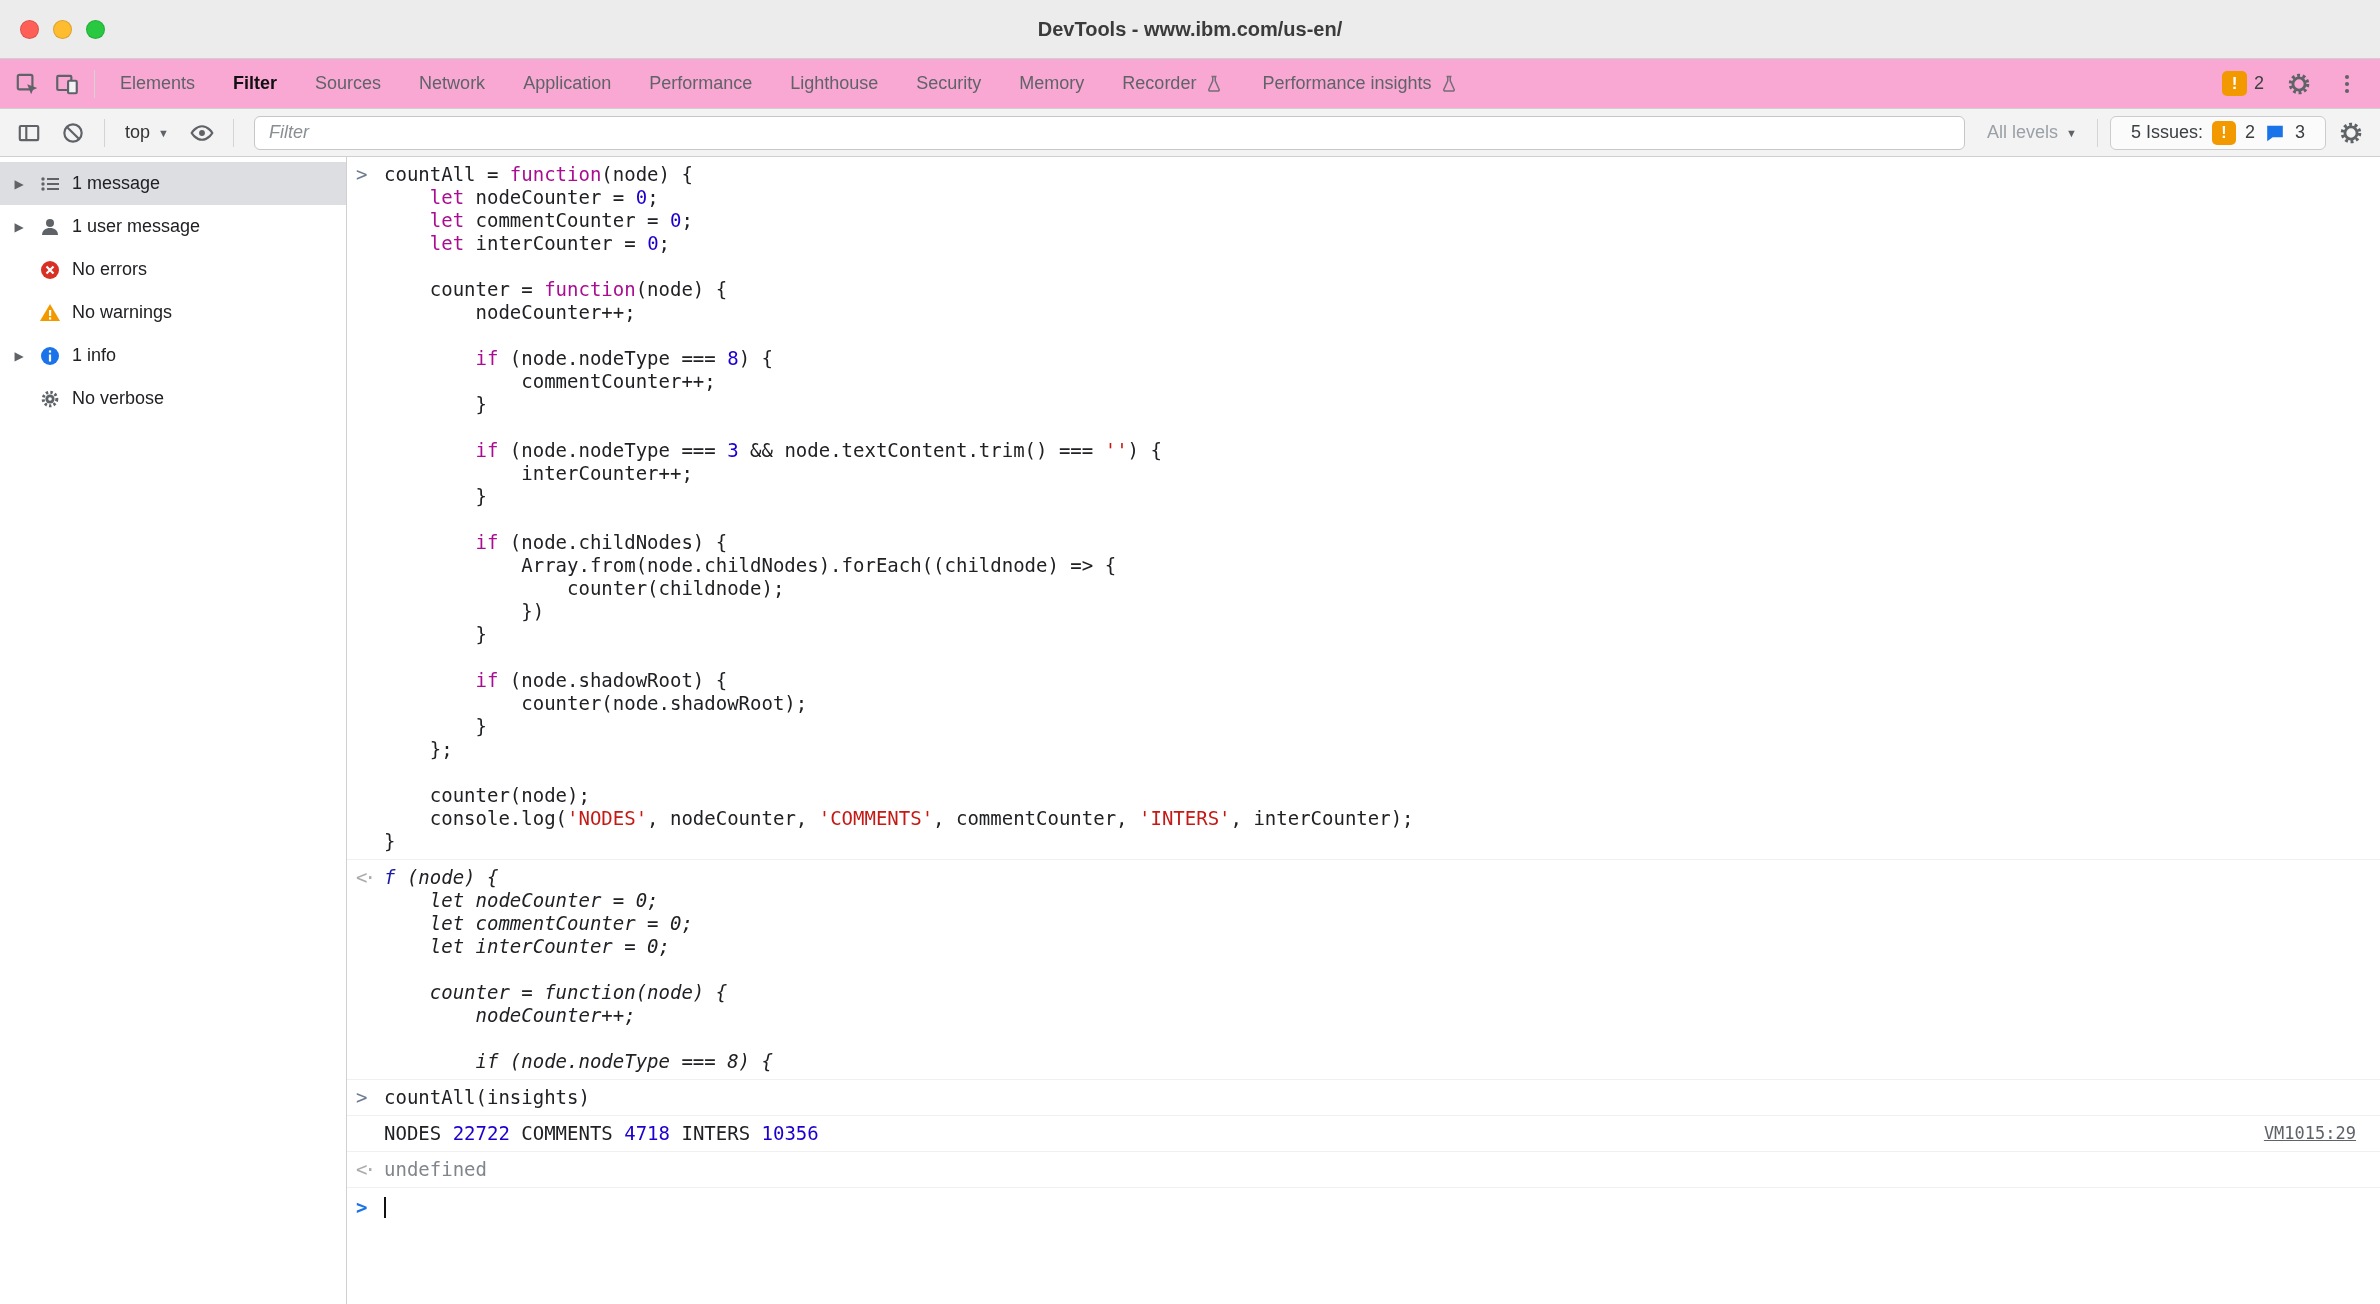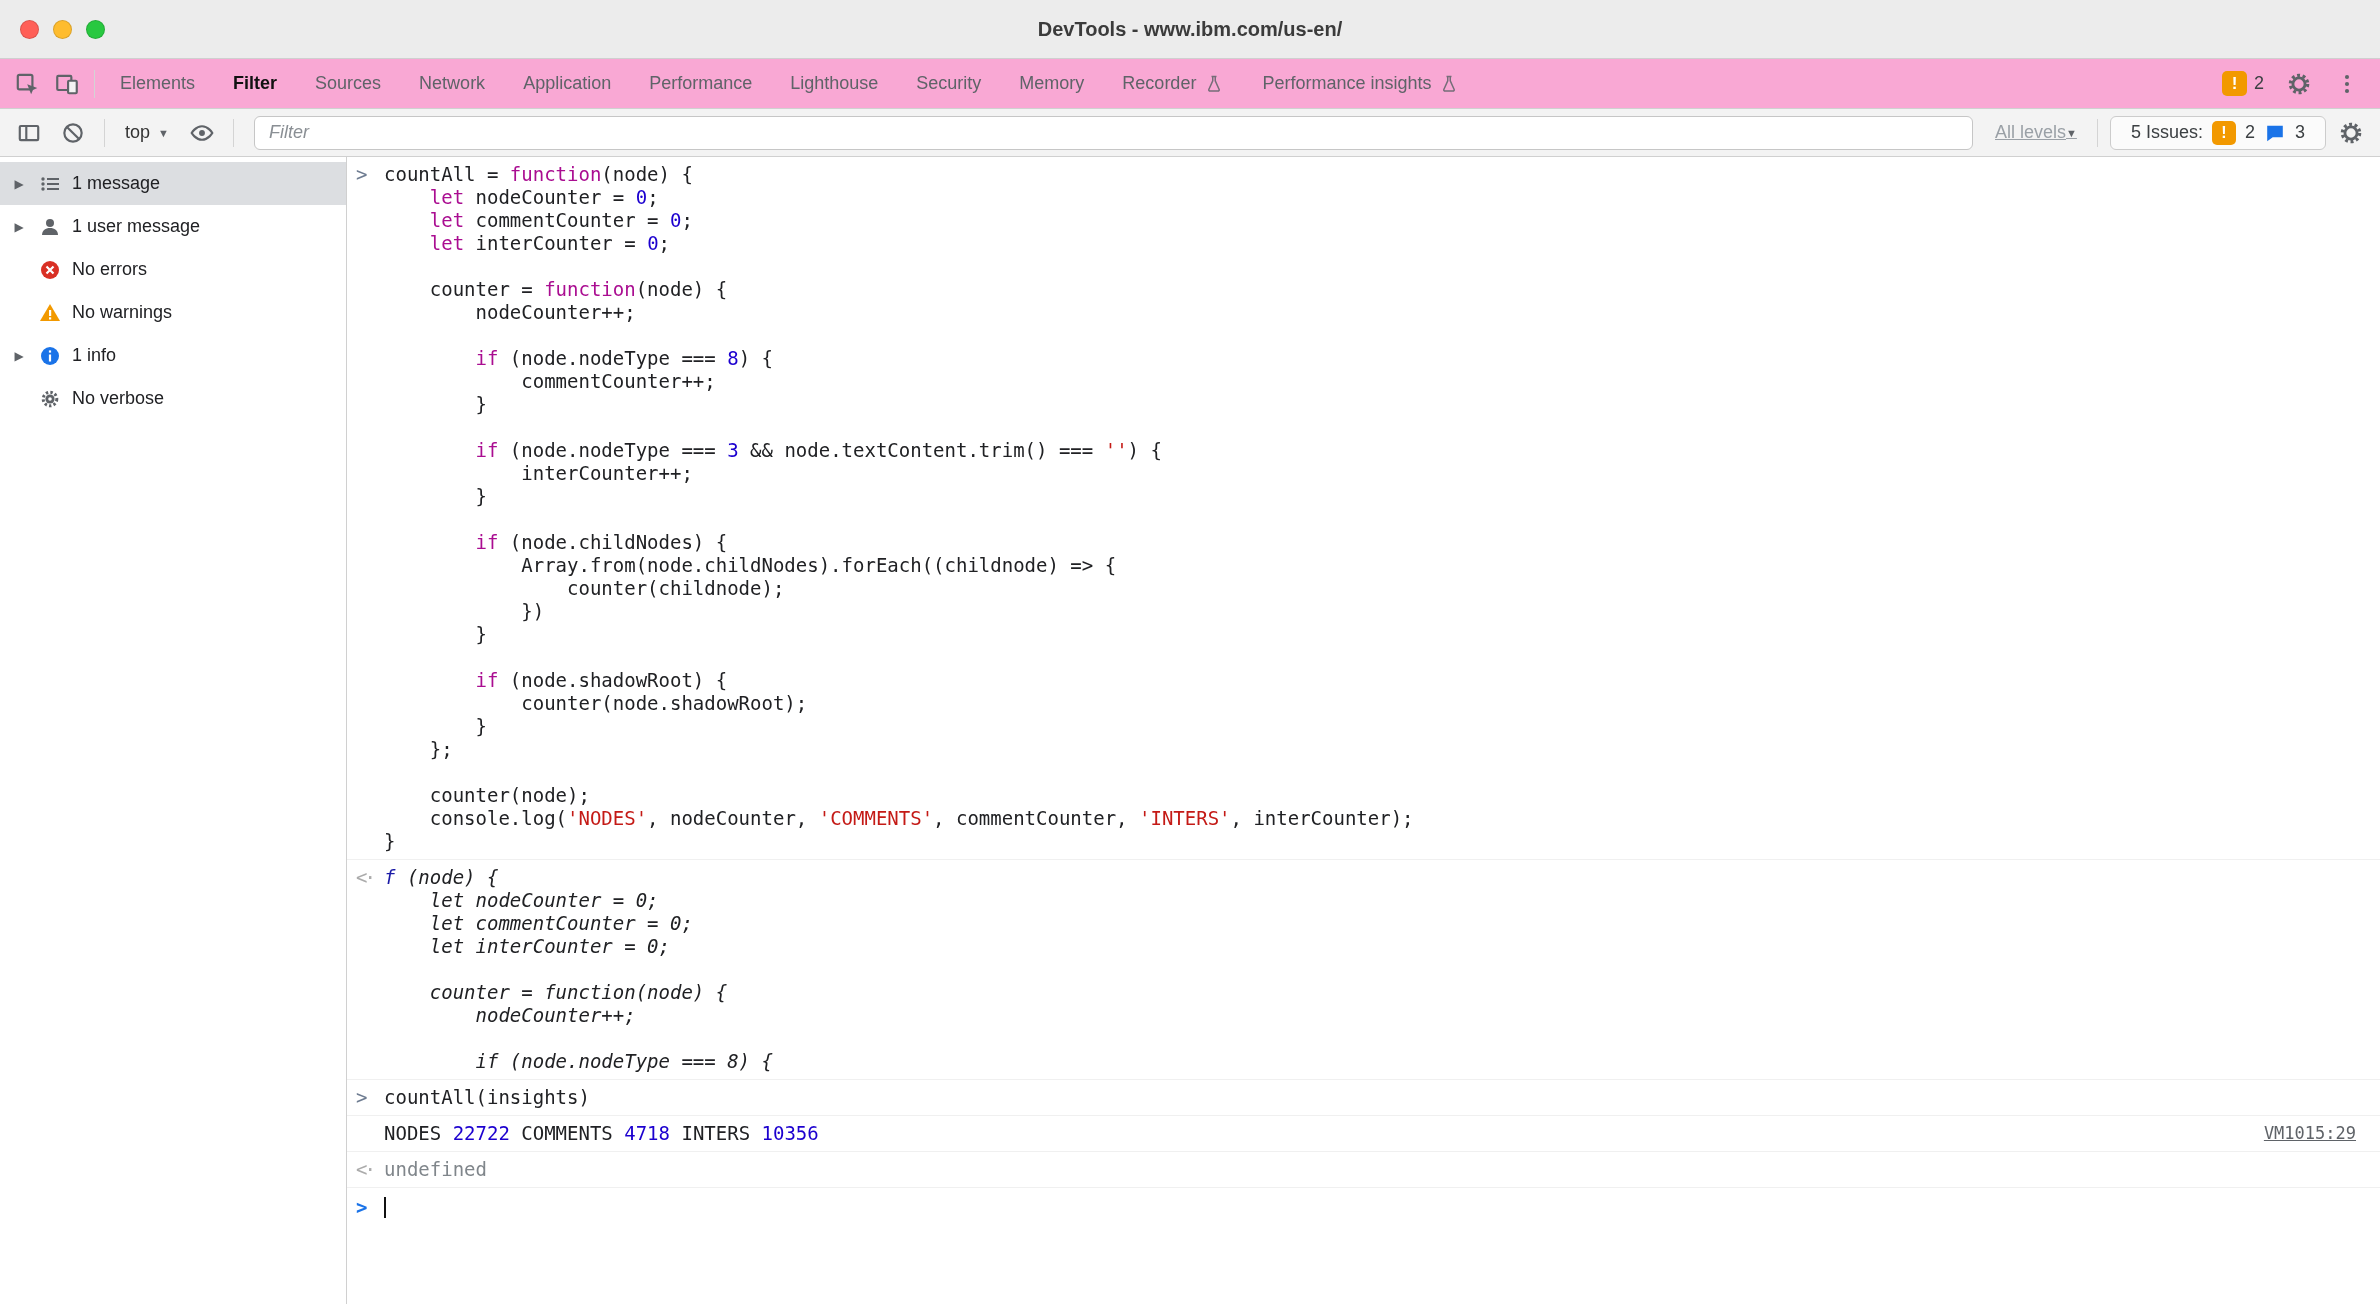--- a/index.html
+++ b/index.html
@@ -35,21 +35,21 @@
   .warn-count { font-size:18px; color:#3c4043; }
 
   
   .consolebar { height:48px; background:#f3f3f3; border-bottom:1px solid #d0d0d0;
                 display:flex; align-items:center; padding:0 10px; gap:6px; flex:none; }
   .dropdown { display:flex; align-items:center; gap:8px; font-size:18px; color:#333; padding:0 8px; white-space:nowrap; }
   .caret-down { font-size:11px; color:#5f6368; }
   .filter { flex:1; height:34px; border:1px solid #c6c6c6; border-radius:6px; background:#fff;
             padding:0 14px; font-size:18px; color:#7f1d1d; font-family:inherit; margin:0 8px; outline:none;font-style:italic; }
   .filter::placeholder { color:#8a8f94; }
-  .levels { display:flex; align-items:center; gap:0; font-size:18px; color:#9aa0a6; padding:0 8px; white-space:nowrap;text-decoration:underline; }
+  .levels { display:flex; align-items:center; gap:8px; font-size:18px; color:#9aa0a6; padding:0 8px; white-space:nowrap; }
   .issues { display:flex; align-items:center; gap:9px; border:1px solid #cccccc; border-radius:6px;
             padding:4px 20px; font-size:18px; color:#3c4043; white-space:nowrap; background:#fbfbfb; }
   .badge-warn-sm { width:24px; height:24px; border-radius:5px; background:var(--c-warning,#f29900); color:#fff;
                    font-weight:bold; font-size:16px; display:flex; align-items:center; justify-content:center; }
   .badge-chat-sm svg { width:22px; height:22px; display:block; }
 
   
   .content { flex:1; display:flex; min-height:0; }
 
   .sidebar { width:347px; flex:none; background:#fff; border-right:1px solid #d0d0d0; padding-top:5px; }

